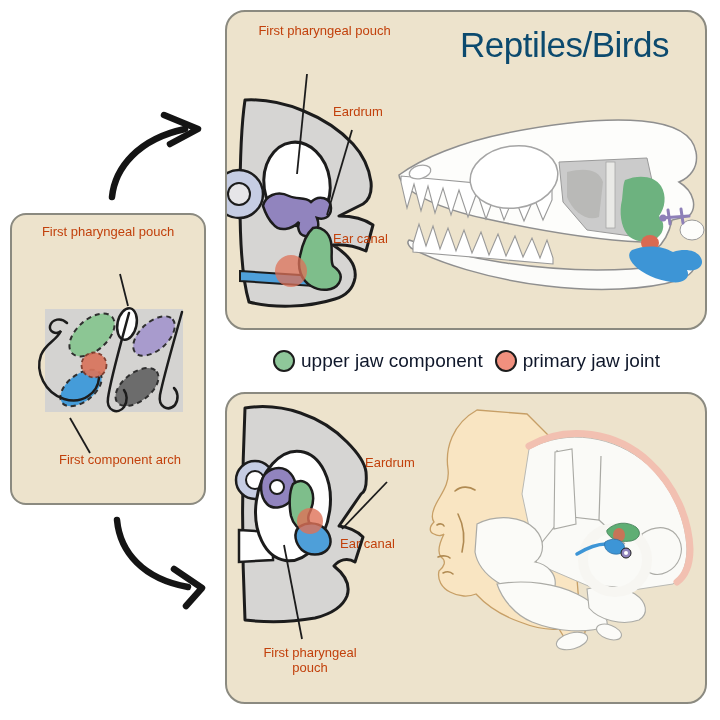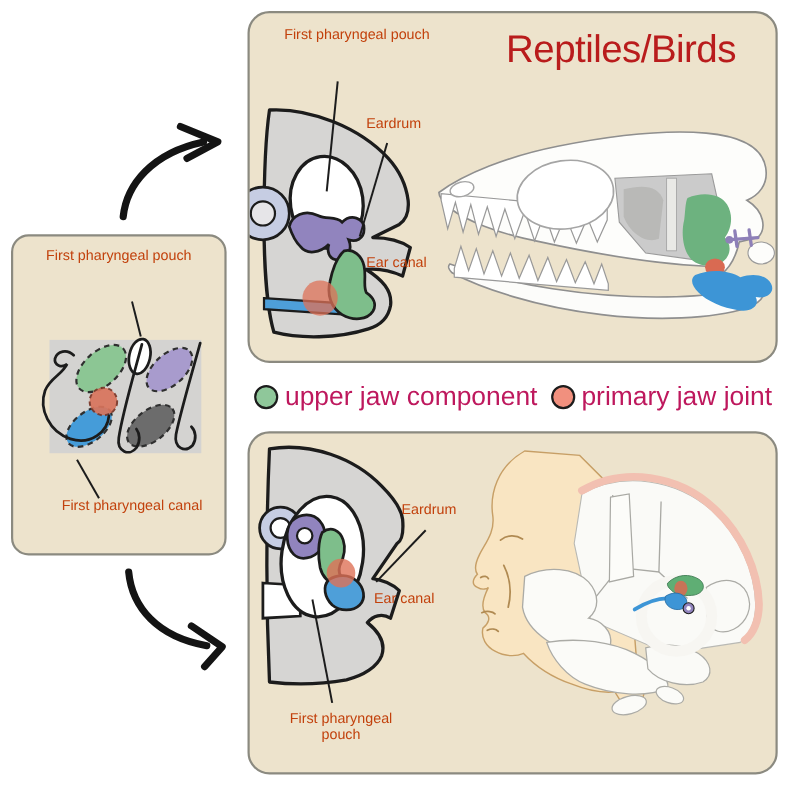--- a/index.html
+++ b/index.html
@@ -14,28 +14,28 @@
   #panel-embryo{left:10px;top:213px;width:196px;height:292px;border-radius:16px;}
   #panel-reptiles{left:225px;top:10px;width:482px;height:320px;}
   #panel-mammals{left:225px;top:392px;width:482px;height:312px;}
   .panel svg.art{position:absolute;left:0;top:0;}
   .lbl{
     position:absolute;font-size:13px;line-height:1.12;text-align:center;
     color:#c2410c;white-space:pre-line;
   }
   .lbl.left-align{text-align:right;white-space:nowrap;}
   .panel-title{
-    position:absolute;font-size:35px;letter-spacing:-0.5px;color:#b91c1c;
+    position:absolute;font-size:35px;letter-spacing:-0.5px;color:#0c4a6e;
   }
   #legend{
     position:absolute;left:222px;top:343px;width:488px;height:36px;
     display:flex;align-items:center;justify-content:center;gap:11px;
   }
   .legend-item{display:flex;align-items:center;gap:5px;}
-  .legend-item .txt{font-size:24px;color:#be185d;white-space:nowrap;}
+  .legend-item .txt{font-size:19px;color:#0f172a;white-space:nowrap;}
   .arrow-svg{position:absolute;}
 </style>
 </head>
 <body>
 
 <svg class="arrow-svg" style="left:85px;top:95px;" width="130" height="115" viewBox="0 0 130 115">
   <path d="M 27,102 C 30,73 53,44 100,34" fill="none" stroke="#141414" stroke-width="6.5" stroke-linecap="round"></path>
   <path d="M 79,20 L 113,34 L 85,49" fill="none" stroke="#141414" stroke-width="6.5" stroke-linecap="round" stroke-linejoin="round"></path>
 </svg>
 <svg class="arrow-svg" style="left:90px;top:505px;" width="130" height="115" viewBox="0 0 130 115">
@@ -58,21 +58,21 @@
       <path d="M 55,108 C 49,102 40,104 38,111 C 37,117 44,120 49,116 C 44,126 34,128 29,140 C 23,157 33,178 52,184 C 71,190 86,177 87,163"></path>
       <path d="M 117,98 C 109,128 99,162 96,183 C 94,196 106,200 112,192 C 116,186 115,179 112,175"></path>
       <path d="M 170,97 C 162,126 152,160 148,180 C 146,192 156,197 163,190 C 167,184 166,177 162,173"></path>
     </g>
     <g stroke="#1c1c1c" stroke-width="1.8">
       <line x1="108" y1="59" x2="116" y2="91"></line>
       <line x1="58" y1="203" x2="78" y2="238"></line>
     </g>
   </svg>
   <div class="lbl" style="left:8px;top:10px;width:176px;">First pharyngeal pouch</div>
-  <div class="lbl" style="left:20px;top:238px;width:176px;">First pharyngeal canal</div>
+  <div class="lbl" style="left:20px;top:238px;width:176px;">First component arch</div>
 </div>
 
 <div class="panel" id="panel-reptiles">
   <svg class="art" width="478" height="316" viewBox="0 0 478 316">
 
     <g>
       <path d="M 18,88 C 55,86 100,104 126,132 C 136,143 142,155 144,170 C 145,180 142,188 136,192 L 112,204 C 122,204 136,206 146,213 L 139,239 C 128,234 116,232 106,233 C 120,242 130,252 128,266 C 126,277 118,284 108,287 C 80,296 45,296 22,290 C 16,270 13,230 13,190 C 13,155 14,115 18,88 Z" fill="#D6D5D3" stroke="#1c1c1c" stroke-width="3" stroke-linejoin="round"></path>
       <circle cx="12" cy="182" r="24" fill="#C6CDE3" stroke="#1c1c1c" stroke-width="2.5"></circle>
       <circle cx="12" cy="182" r="11" fill="#E6E5E8" stroke="#1c1c1c" stroke-width="2"></circle>
       <ellipse cx="70" cy="172" rx="33" ry="42" transform="rotate(-8 70 172)" fill="#ffffff" stroke="#1c1c1c" stroke-width="3"></ellipse>

